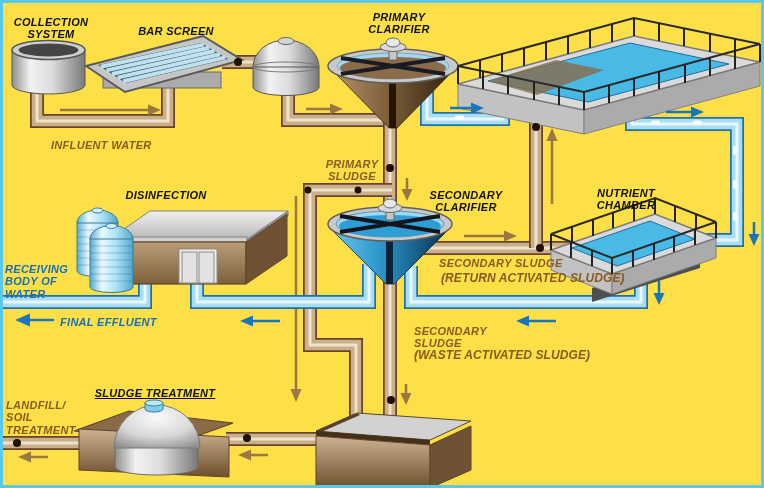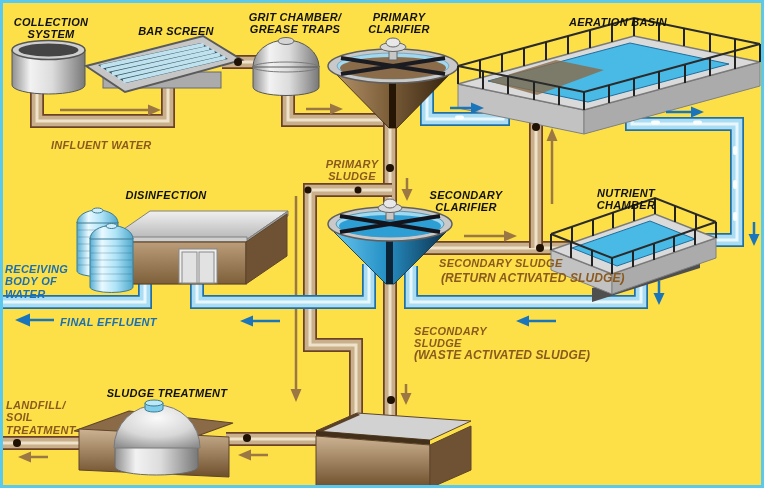--- a/index.html
+++ b/index.html
@@ -332,39 +332,36 @@
     <path class="ar-w" d="M280,321 L253,321"></path>
         <polygon class="hd-w" points="253,315.5 240,321 253,326.5"></polygon>
     <path class="ar-w" d="M54,320 L30,320"></path>
         <polygon class="hd-w" points="30,313.5 15,320 30,326.5"></polygon>
   </g>
 </svg>
 
 <div class="lbl center" style="left:0px;top:13px;width:96px;">COLLECTION
 SYSTEM</div>
 <div class="lbl center" style="left:115px;top:22px;width:116px;">BAR SCREEN</div>
-<div class="lbl center" style="left:228px;top:8px;width:128px;">GRIT CHAMBER/
-GREASE TRAPS</div>
 <div class="lbl center" style="left:342px;top:8px;width:108px;">PRIMARY
 CLARIFIER</div>
-<div class="lbl center" style="left:545px;top:13px;width:140px;">AERATION BASIN</div>
 <div class="lbl brown" style="left:48px;top:136px;">INFLUENT WATER</div>
 <div class="lbl brown center" style="left:310px;top:155px;width:78px;">PRIMARY
 SLUDGE</div>
 <div class="lbl center" style="left:415px;top:186px;width:96px;">SECONDARY
 CLARIFIER</div>
 <div class="lbl center" style="left:573px;top:184px;width:100px;">NUTRIENT
 CHAMBER</div>
 <div class="lbl brown" style="left:436px;top:254px;">SECONDARY SLUDGE</div>
 <div class="lbl brown sub" style="left:438px;top:269px;">(RETURN ACTIVATED SLUDGE)</div>
 <div class="lbl center" style="left:100px;top:186px;width:126px;">DISINFECTION</div>
 <div class="lbl blue" style="left:2px;top:260px;">RECEIVING
 BODY OF
 WATER</div>
 <div class="lbl blue" style="left:57px;top:313px;">FINAL EFFLUENT</div>
 <div class="lbl brown" style="left:411px;top:322px;">SECONDARY
 SLUDGE</div>
 <div class="lbl brown sub" style="left:411px;top:346px;">(WASTE ACTIVATED SLUDGE)</div>
-<div class="lbl center" style="left:96px;top:384px;width:136px;">SLUDGE TREATMENT</div>
+<div class="lbl center" style="left:84px;top:384px;width:136px;text-decoration:underline;">SLUDGE TREATMENT</div>
 <div class="lbl brown" style="left:3px;top:396px;">LANDFILL/
 SOIL
 TREATMENT</div>
 </div>
 
 </body></html>

